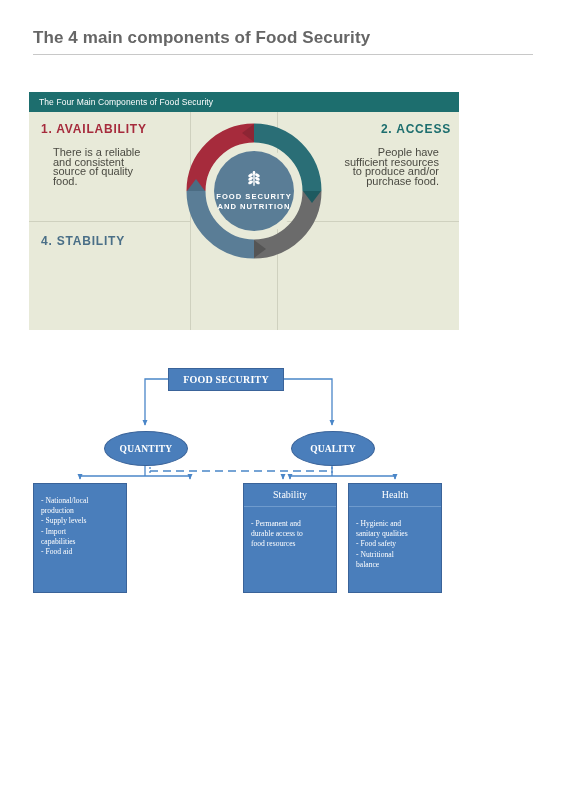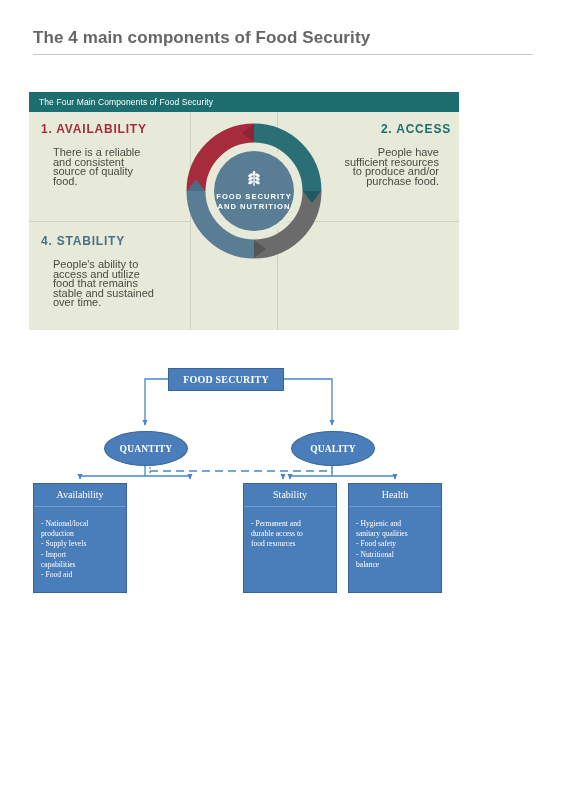--- a/index.html
+++ b/index.html
@@ -261,21 +261,20 @@
     </div>
 
     <div class="quad" id="quad-access">
       <h4>2. ACCESS</h4>
       <p>People have sufficient resources to produce and/or purchase food.</p>
     </div>
 
 
     <div class="quad" id="quad-stability">
       <h4>4. STABILITY</h4>
-      <p>People's ability to access and utilize food that remains stable and sustained over time.</p>
     </div>
 
     <div id="donut-wrap">
       <svg width="136" height="136" viewBox="0 0 136 136">
 
         <g fill="none" stroke-width="19">
 
           <path stroke="#a62b3c" d="M 10 68 A 58 58 0 0 1 68 10"></path>
 
           <path stroke="#2a6e76" d="M 68 10 A 58 58 0 0 1 126 68"></path>
@@ -356,21 +355,20 @@
   </div>
 
   <div class="ellipse" id="ellipse-quantity">
     <span>QUANTITY</span>
   </div>
   <div class="ellipse" id="ellipse-quality">
     <span>QUALITY</span>
   </div>
 
   <div class="leaf-box" id="leaf-availability">
-    <div class="leaf-title">Availability</div>
     <div class="leaf-body">- National/local
    production
 - Supply levels
 - Import
   capabilities
 - Food aid</div>
   </div>
 
 
   <div class="leaf-box" id="leaf-stability">

